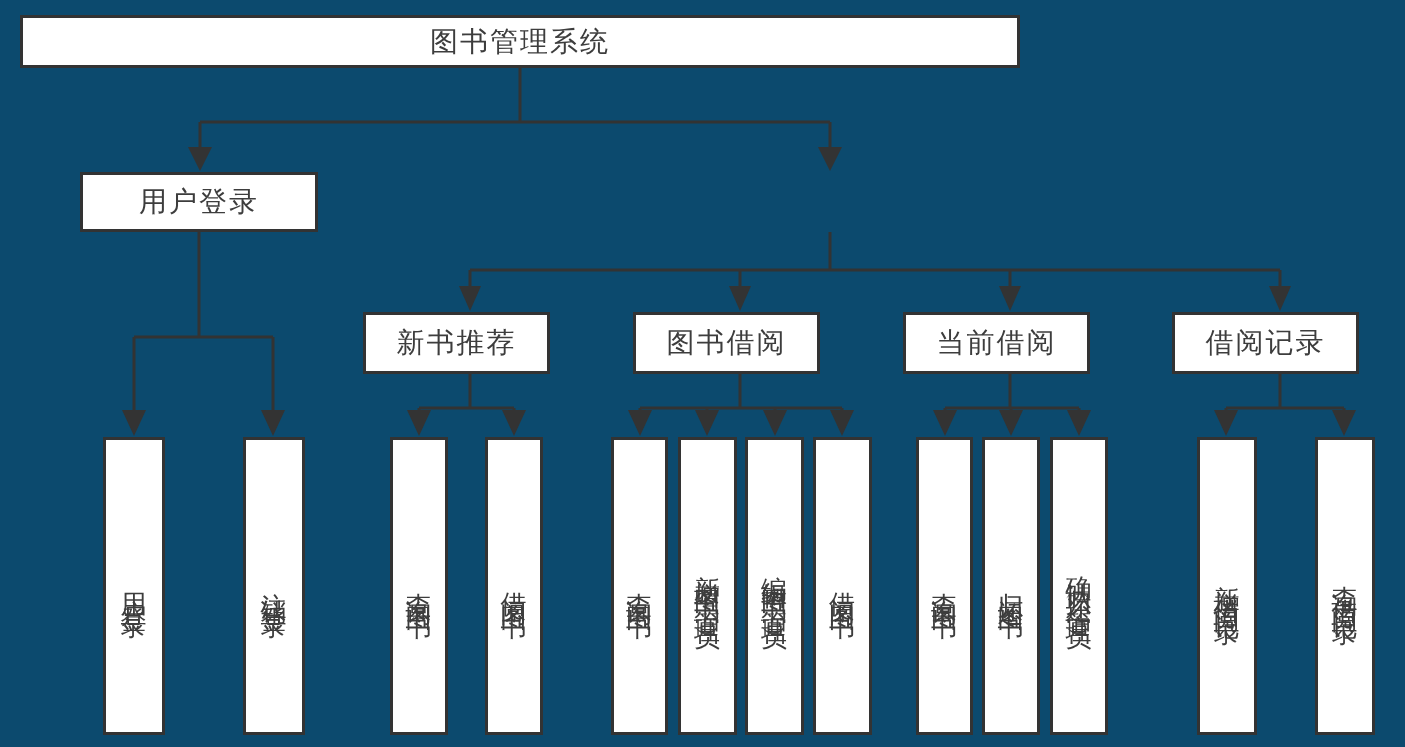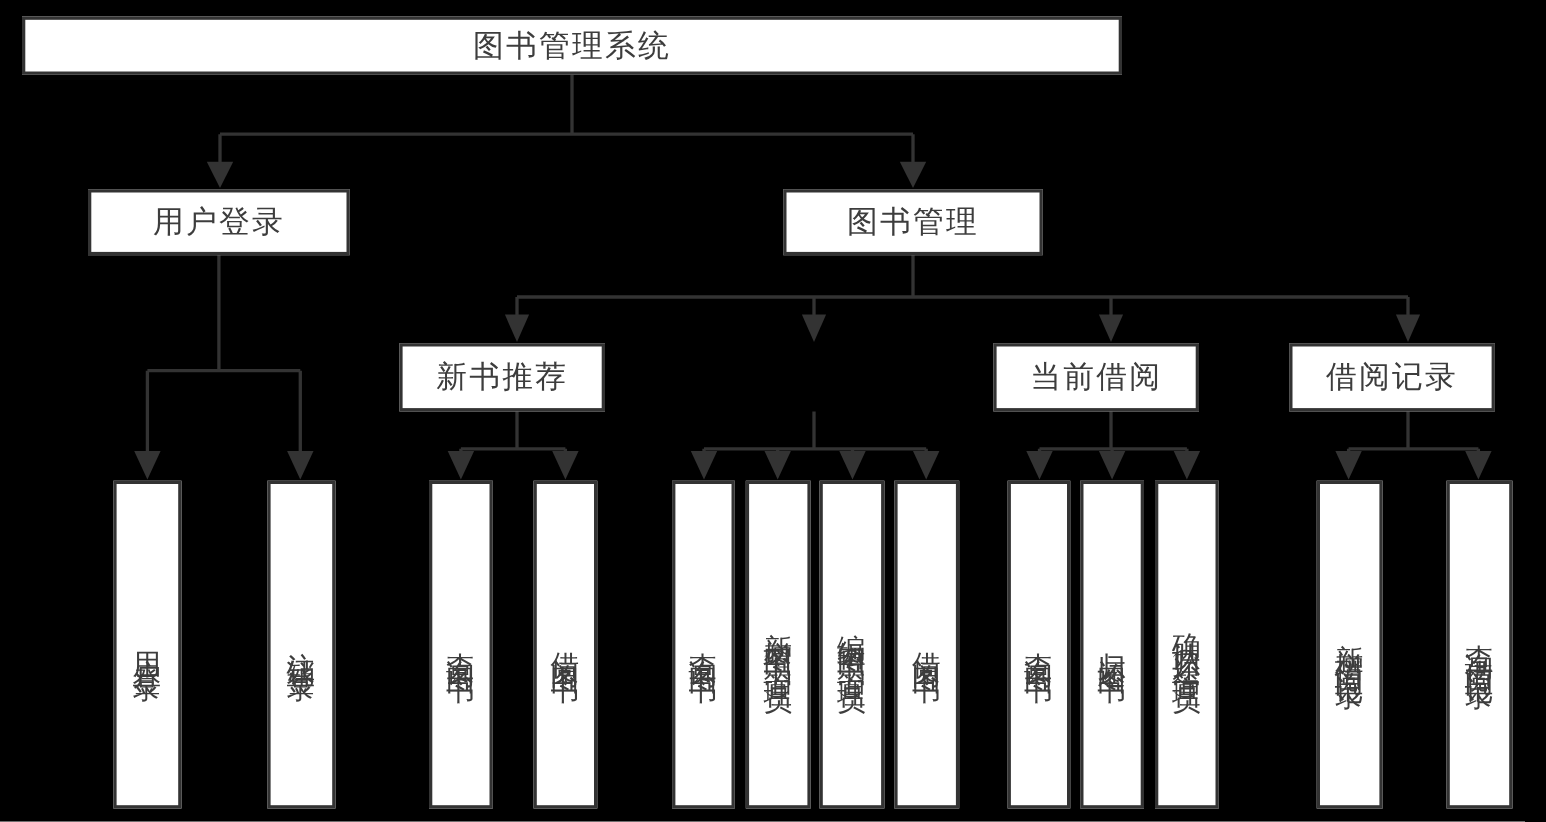--- a/index.html
+++ b/index.html
@@ -1,20 +1,20 @@
 <!DOCTYPE html>
 <html><head>
 <meta charset="utf-8">
 <style>
   html,body { margin:0; padding:0; background:#ffffff; }
   #stage {
     position: relative;
     width: 1405px;
     height: 747px;
-    background: #000000;
+    background: #0c4a6e;
     font-family: "Liberation Sans", sans-serif;
     overflow: hidden;
   }
   #connectors {
     position: absolute;
     left: 0; top: 0;
     width: 1405px; height: 747px;
     z-index: 0;
   }
   .hbox {
@@ -142,27 +142,27 @@
     </g>
   </svg>
 
   <div class="hbox b-root">
     <span>图书管理系统</span>
   </div>
 
   <div class="hbox b-l2a">
     <span>用户登录</span>
   </div>
-  <div class="hbox b-l2b">
-    <span>图书管理</span>
-  </div>
 
   <div class="hbox b-l3 b-l3a">
     <span>新书推荐</span>
   </div>
+  <div class="hbox b-l3 b-l3b">
+    <span>图书借阅</span>
+  </div>
   <div class="hbox b-l3 b-l3d">
     <span>借阅记录</span>
   </div>
   <div class="hbox b-l3 b-l3c">
     <span>当前借阅</span>
   </div>
 
   <div class="leaf leaf-1">
     <span>用户登录</span>
   </div>

